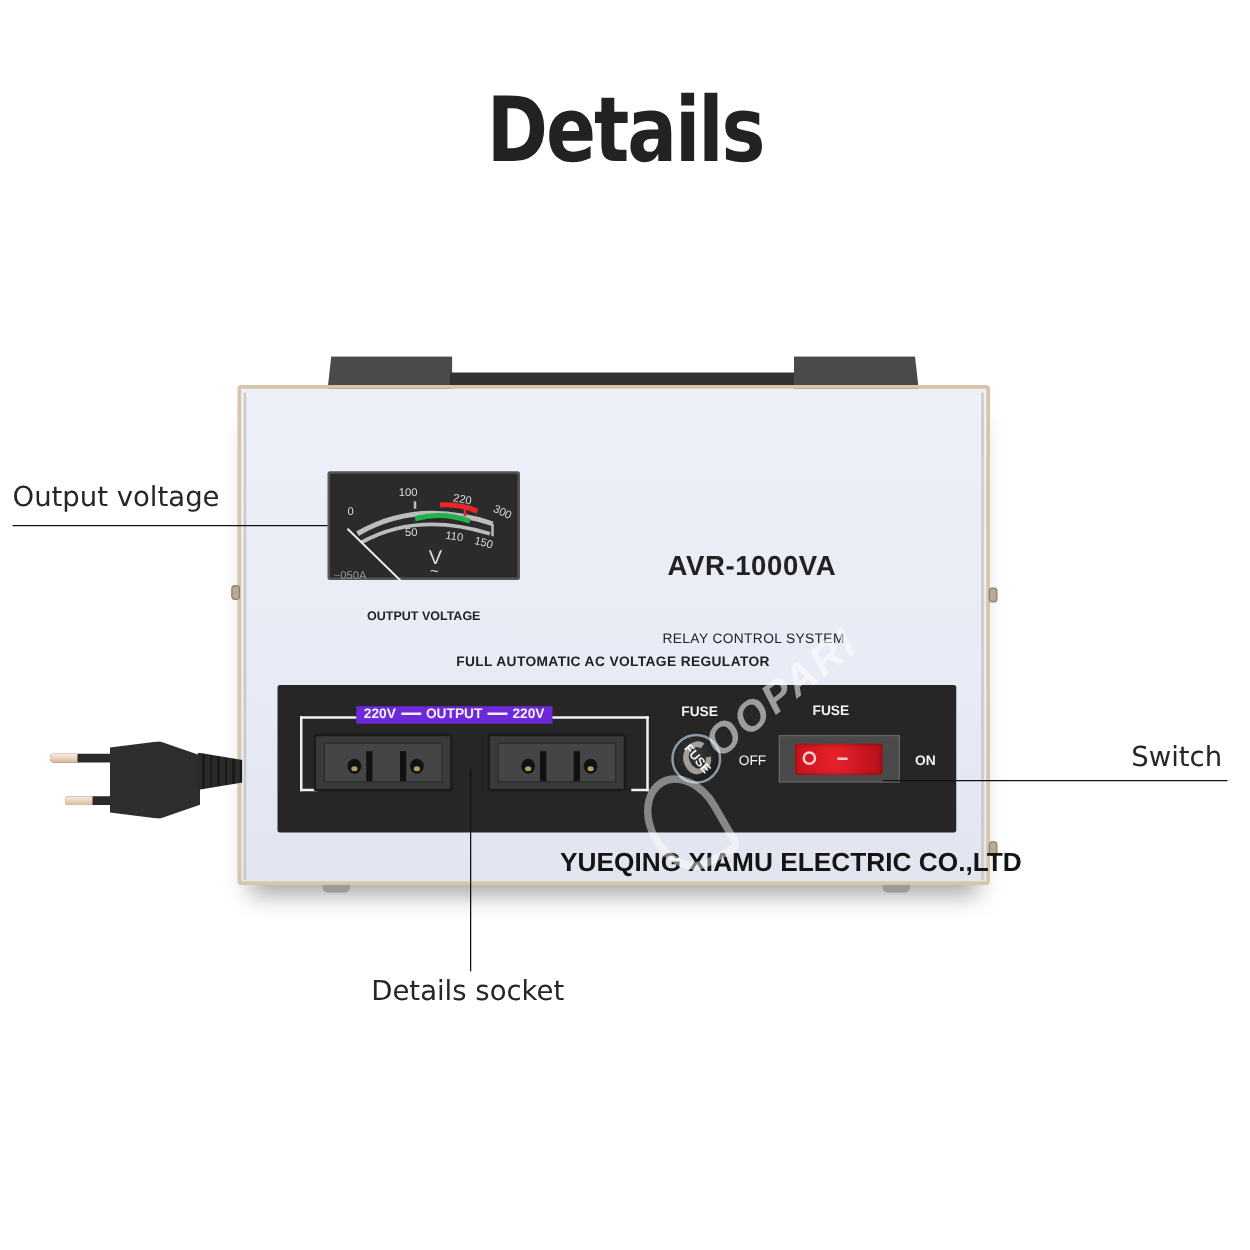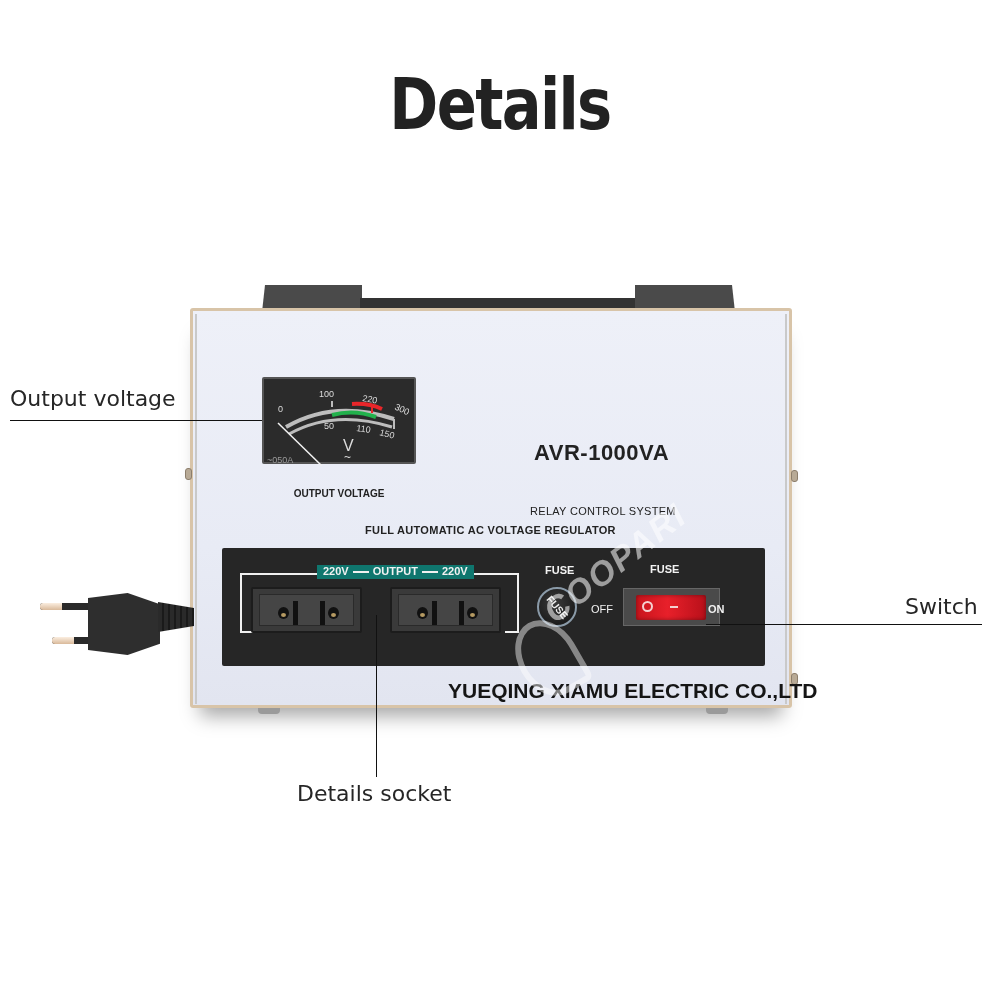--- a/index.html
+++ b/index.html
@@ -61,22 +61,22 @@
     position: absolute; left: 222px; top: 548px; width: 543px; height: 118px;
     background: #262626; border-radius: 2px;
   }
   .out-frame {
     position: absolute; left: 240px; top: 573px; width: 279px; height: 60px;
     border: 2px solid #f0f0f0; border-bottom: none;
   }
   .out-frame-bottom-l { position: absolute; left: 240px; top: 631px; width: 14px; height: 2px; background: #f0f0f0; }
   .out-frame-bottom-r { position: absolute; left: 505px; top: 631px; width: 14px; height: 2px; background: #f0f0f0; }
   .out-label {
-    position: absolute; left: 285px; top: 565px; height: 14px; background: #0f766e;
-    font-size: 11px; font-weight: bold; color: #f2f2f2; padding: 0 6px; white-space: nowrap; margin-left: 32px;
+    position: absolute; left: 285px; top: 565px; height: 14px; background: #6d28d9;
+    font-size: 11px; font-weight: bold; color: #f2f2f2; padding: 0 6px; white-space: nowrap;
   }
   .out-label .dash { display: inline-block; width: 16px; height: 2px; background: #f0f0f0; vertical-align: middle; margin: 0 4px; }
 
   .socket {
     position: absolute; top: 587px; width: 111px; height: 46px; background: #3a3a3a;
     border: 2px solid #1c1c1c; border-radius: 2px;
   }
   .socket .inner {
     position: absolute; left: 6px; top: 5px; right: 6px; bottom: 5px; background: #454545; border: 1px solid #2a2a2a;
   }
@@ -96,21 +96,21 @@
   .switch-bezel {
     position: absolute; left: 623px; top: 588px; width: 97px; height: 38px; background: #4a4a4a; border: 1px solid #666;
   }
   .switch-rocker {
     position: absolute; left: 636px; top: 595px; width: 70px; height: 25px;
     background: linear-gradient(90deg, #c8141c 0%, #e8202a 45%, #b8101a 100%); border-radius: 2px;
     box-shadow: inset 0 0 4px rgba(0,0,0,0.4);
   }
   .switch-rocker .o { position: absolute; left: 6px; top: 6px; width: 11px; height: 11px; border: 2px solid #f5d0d0; border-radius: 50%; }
   .switch-rocker .i { position: absolute; left: 34px; top: 11px; width: 8px; height: 2px; background: #f5d0d0; }
-  .on-label { position: absolute; left: 708px; top: 603px; font-size: 11px; font-weight: bold; color: #f2f2f2; }
+  .on-label { position: absolute; left: 732px; top: 603px; font-size: 11px; font-weight: bold; color: #f2f2f2; }
 
   .maker {
     position: absolute; left: 448px; top: 679px; font-size: 21px; font-weight: bold; color: #151515;
   }
 
   
   .watermark {
     position: absolute; left: 548px; top: 596px; font-size: 34px; font-weight: bold; font-style: italic;
     color: rgba(255,255,255,0.55); transform: rotate(-38deg); transform-origin: left center; letter-spacing: 2px;
   }

